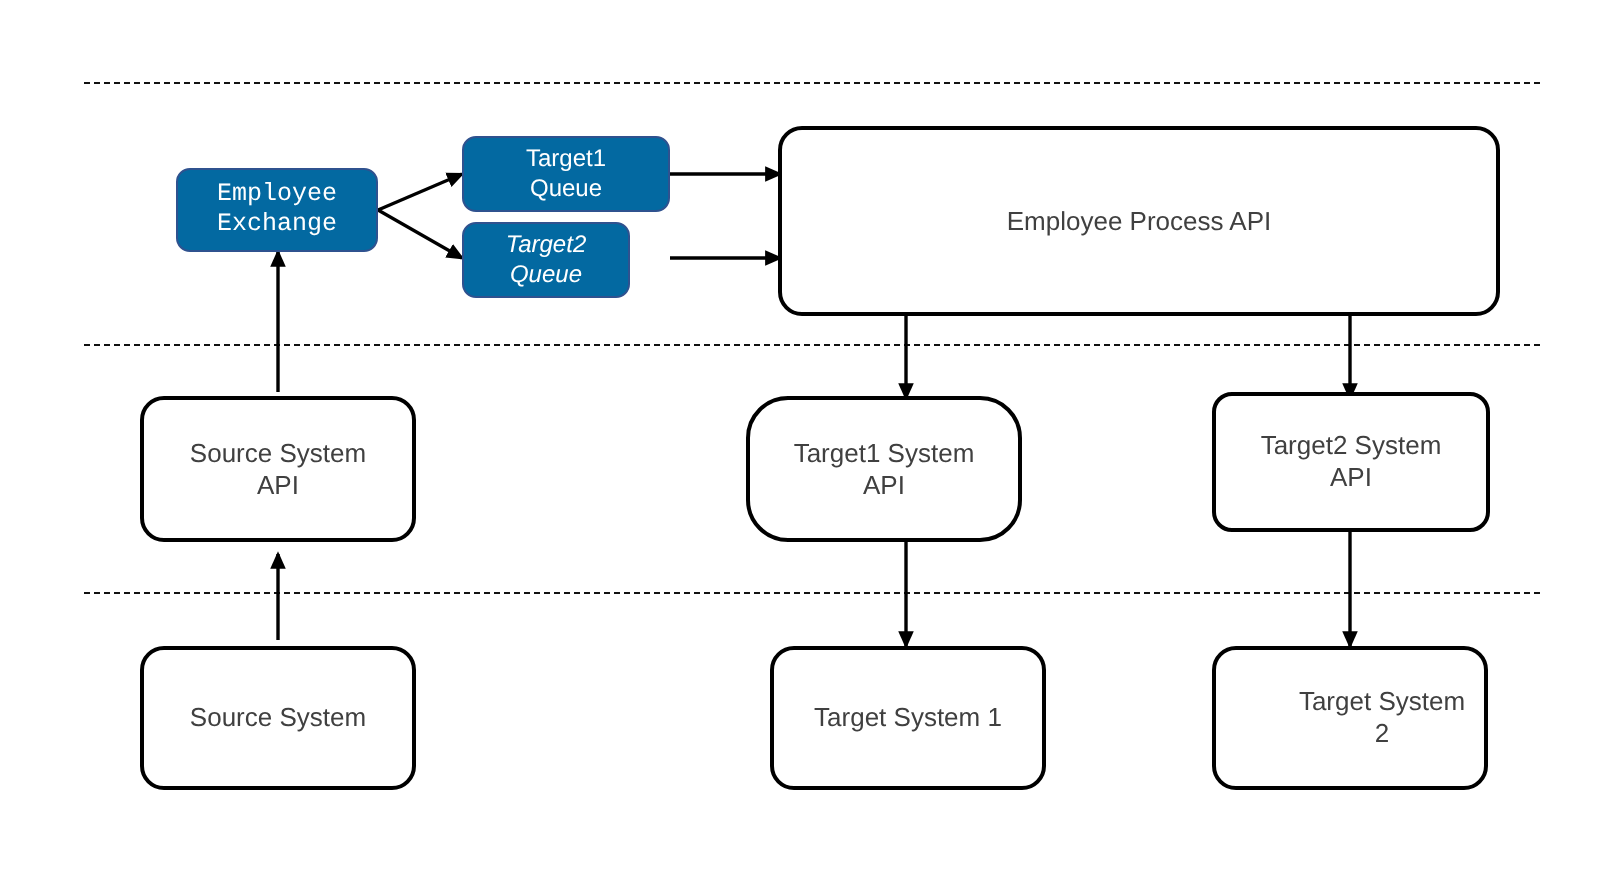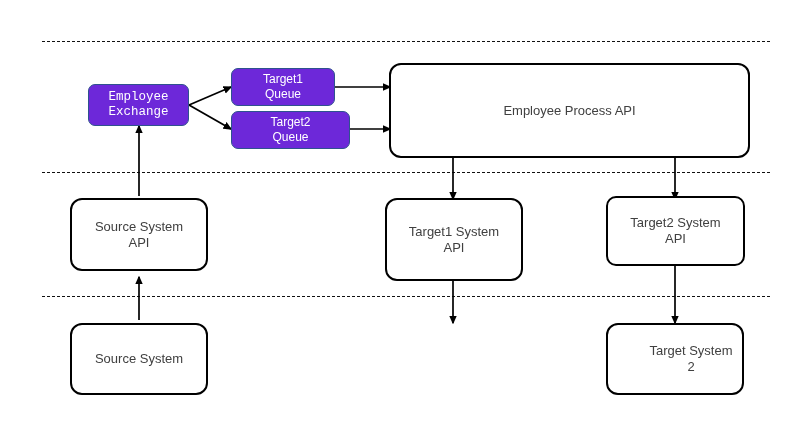--- a/index.html
+++ b/index.html
@@ -32,21 +32,21 @@
     line-height: 1.22;
     border-radius: 12px;
   }
   .node.white {
     background: #ffffff;
     border: 2.2px solid #000000;
     color: #404040;
     font-size: 13px;
   }
   .node.blue {
-    background: #6d28d9;
+    background: #0369a1;
     border: 1.6px solid #2F528F;
     color: #ffffff;
     font-size: 12.5px;
     border-radius: 7px;
   }
   .node.blue.small {
     font-size: 12px;
   }
   .node .label {
     display: block;
@@ -102,46 +102,49 @@
   <div class="node blue" style="left:88px; top:84px; width:101px; height:42px;font-family:Liberation Mono, monospace;">
     <span class="label">Employee
 Exchange</span>
   </div>
 
   <div class="node blue small" style="left:231px; top:68px; width:104px; height:38px;">
     <span class="label">Target1
 Queue</span>
   </div>
 
-  <div class="node blue small" style="left:231px; top:111px; width:119px; height:38px;">
+  <div class="node blue small" style="left:231px; top:111px; width:84px; height:38px;font-style:italic;">
     <span class="label">Target2
 Queue</span>
   </div>
 
   <div class="node white" style="left:389px; top:63px; width:361px; height:95px;">
     <span class="label">Employee Process API</span>
   </div>
 
   <div class="node white" style="left:70px; top:198px; width:138px; height:73px;">
     <span class="label">Source System
 API</span>
   </div>
 
-  <div class="node white" style="left:385px; top:198px; width:138px; height:83px;">
+  <div class="node white" style="left:373px; top:198px; width:138px; height:73px;border-radius:21px;">
     <span class="label">Target1 System
 API</span>
   </div>
 
   <div class="node white" style="left:606px; top:196px; width:139px; height:70px;border-radius:10px;">
     <span class="label">Target2 System
 API</span>
   </div>
 
   <div class="node white" style="left:70px; top:323px; width:138px; height:72px;">
     <span class="label">Source System</span>
   </div>
 
+  <div class="node white" style="left:385px; top:323px; width:138px; height:72px;">
+    <span class="label">Target System 1</span>
+  </div>
 
   <div class="node white" style="left:606px; top:323px; width:138px; height:72px;padding-left:32px;">
     <span class="label">Target System 2</span>
   </div>
 
 </div>
 
 </body></html>

